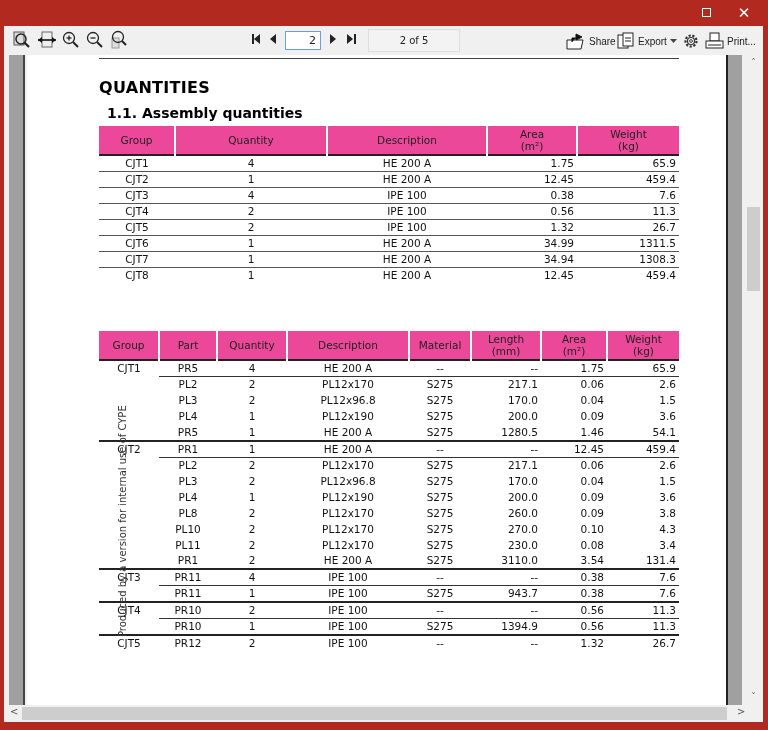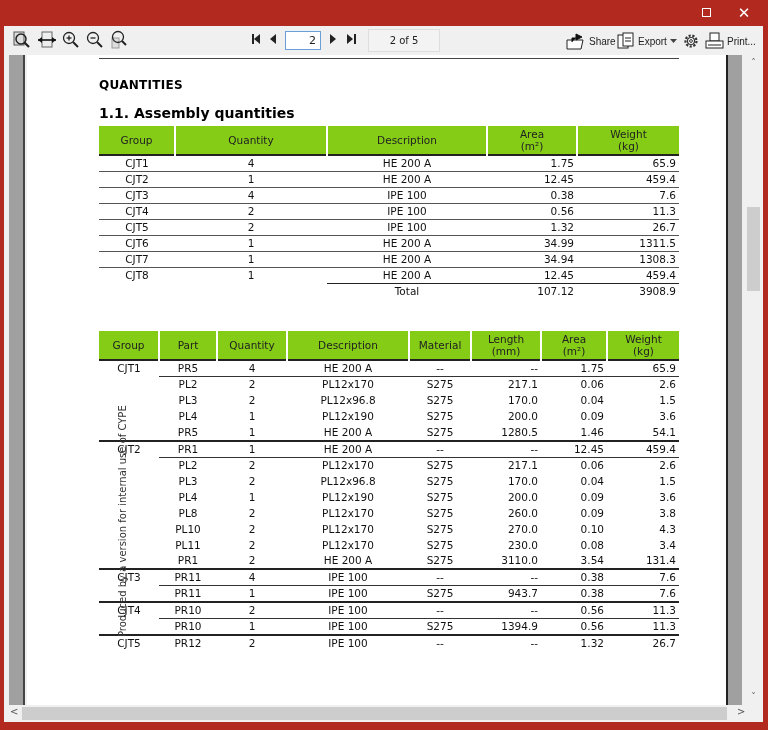--- a/index.html
+++ b/index.html
@@ -8,39 +8,39 @@
   .titlebar { position: absolute; left: 0; top: 0; width: 768px; height: 26px; background: #b22a1f; }
   .win-btn { position: absolute; top: 0; width: 36px; height: 26px; color: #fff; font-size: 13px; line-height: 26px; text-align: center; cursor: pointer; }
   .win-btn.max { left: 688px; }
   .win-btn.close { left: 726px; font-size: 15px; }
   .max-box { display: inline-block; width: 9px; height: 9px; border: 1px solid #fff; vertical-align: middle; margin-top: -2px; }
 
   .toolbar { position: absolute; left: 4px; top: 26px; width: 759px; height: 29px; background: #f0f0f0; }
   .tb-icon { position: absolute; top: 4px; width: 20px; height: 20px; cursor: pointer; }
   .nav-btn { position: absolute; top: 8px; font-size: 11px; color: #222; cursor: pointer; line-height: 12px; }
   .page-input { position: absolute; left: 281px; top: 5px; width: 36px; height: 19px; border: 1px solid #6aa0d8; background: #fff; font-family: "DejaVu Sans", sans-serif; font-size: 11px; text-align: right; padding-right: 4px; color: #222; }
-  .page-count { position: absolute; left: 364px; top: 3px; width: 72px; height: 23px; border: 1px solid #ddd; background: #f3f3f3; font-size: 10px; color: #222; text-align: center; line-height: 21px; }
+  .page-count { position: absolute; left: 364px; top: 3px; width: 92px; height: 23px; border: 1px solid #ddd; background: #f3f3f3; font-size: 10px; color: #222; text-align: center; line-height: 21px; }
   .tb-action { position: absolute; top: 5px; height: 20px; display: flex; align-items: center; gap: 3px; font-size: 10px; color: #222; cursor: pointer; font-family: "Liberation Sans", sans-serif; }
 
   .viewport { position: absolute; left: 4px; top: 55px; width: 759px; height: 650px; background: #f0f0f0; overflow: hidden; }
   .gray-left { position: absolute; left: 5px; top: 0; width: 16px; height: 650px; background: #a0a0a0; border-right: 2px solid #444; }
   .page { position: absolute; left: 23px; top: 0; width: 715px; height: 650px; background: #fff; }
   .gray-right { position: absolute; left: 722px; top: 0; width: 16px; height: 650px; background: #a0a0a0; border-left: 2px solid #222; }
   .vscroll { position: absolute; left: 740px; top: 0; width: 19px; height: 650px; background: #f0f0f0; }
   .vscroll .thumb { position: absolute; left: 3px; top: 152px; width: 13px; height: 84px; background: #cdcdcd; }
   .vscroll .arrow { position: absolute; left: 0; width: 19px; text-align: center; font-size: 9px; color: #555; }
   .hscroll { position: absolute; left: 4px; top: 705px; width: 759px; height: 17px; background: #f0f0f0; }
   .hscroll .thumb { position: absolute; left: 18px; top: 2px; width: 705px; height: 13px; background: #cdcdcd; }
   .hscroll .arrow { position: absolute; top: 1px; font-size: 10px; color: #555; }
   .top-rule { position: absolute; left: 72px; top: 3px; width: 580px; border-top: 1px solid #444; }
-  h1 { position: absolute; left: 72px; top: 23px; font-size: 12px; font-weight: bold; color: #000; letter-spacing: 0.3px; }
-  h2 { position: absolute; left: 72px; font-size: 14px; font-weight: bold; color: #000; }
+  h1 { position: absolute; left: 72px; top: 23px; font-size: 16px; font-weight: bold; color: #000; letter-spacing: 0.3px; }
+  h2 { position: absolute; left: 80px; font-size: 14px; font-weight: bold; color: #000; }
 
   table { border-collapse: collapse; font-family: "DejaVu Sans", sans-serif; font-size: 10.5px; color: #111; position: absolute; left: 72px; }
-  th { background: #84cc16; font-weight: normal; color: #222; font-size: 10.5px; line-height: 12px; }
+  th { background: #ec4899; font-weight: normal; color: #222; font-size: 10.5px; line-height: 12px; }
   td { height: 16px; line-height: 15px; }
   .c { text-align: center; }
   .r { text-align: right; padding-right: 3px; }
   .t1 th { height: 29px; border-right: 2px solid #fff; }
   .t1 tbody tr { border-top: 1px solid #555; }
   .t1 tbody tr:first-child { border-top: 2px solid #222; }
   .t1 .total-row { border-top: none !important; }
   .t1 .total-row td.line { border-top: 1px solid #222; }
 
   .t2 th { height: 29px; border-right: 2px solid #fff; }
@@ -223,27 +223,20 @@
               <td class="c">HE 200 A</td>
               <td class="r">34.94</td>
               <td class="r">1308.3</td>
             </tr>
             <tr>
               <td class="c">CJT8</td>
               <td class="c">1</td>
               <td class="c">HE 200 A</td>
               <td class="r">12.45</td>
               <td class="r">459.4</td>
-            </tr>
-            <tr class="total-row">
-              <td></td>
-              <td></td>
-              <td class="c line">Total</td>
-              <td class="r line">107.12</td>
-              <td class="r line">3908.9</td>
             </tr>
           </tbody>
       </table>
 
 
       <table class="t2" style="top:276px; width:580px">
         <colgroup>
             <col style="width:60px">
             <col style="width:58px">
             <col style="width:70px">

